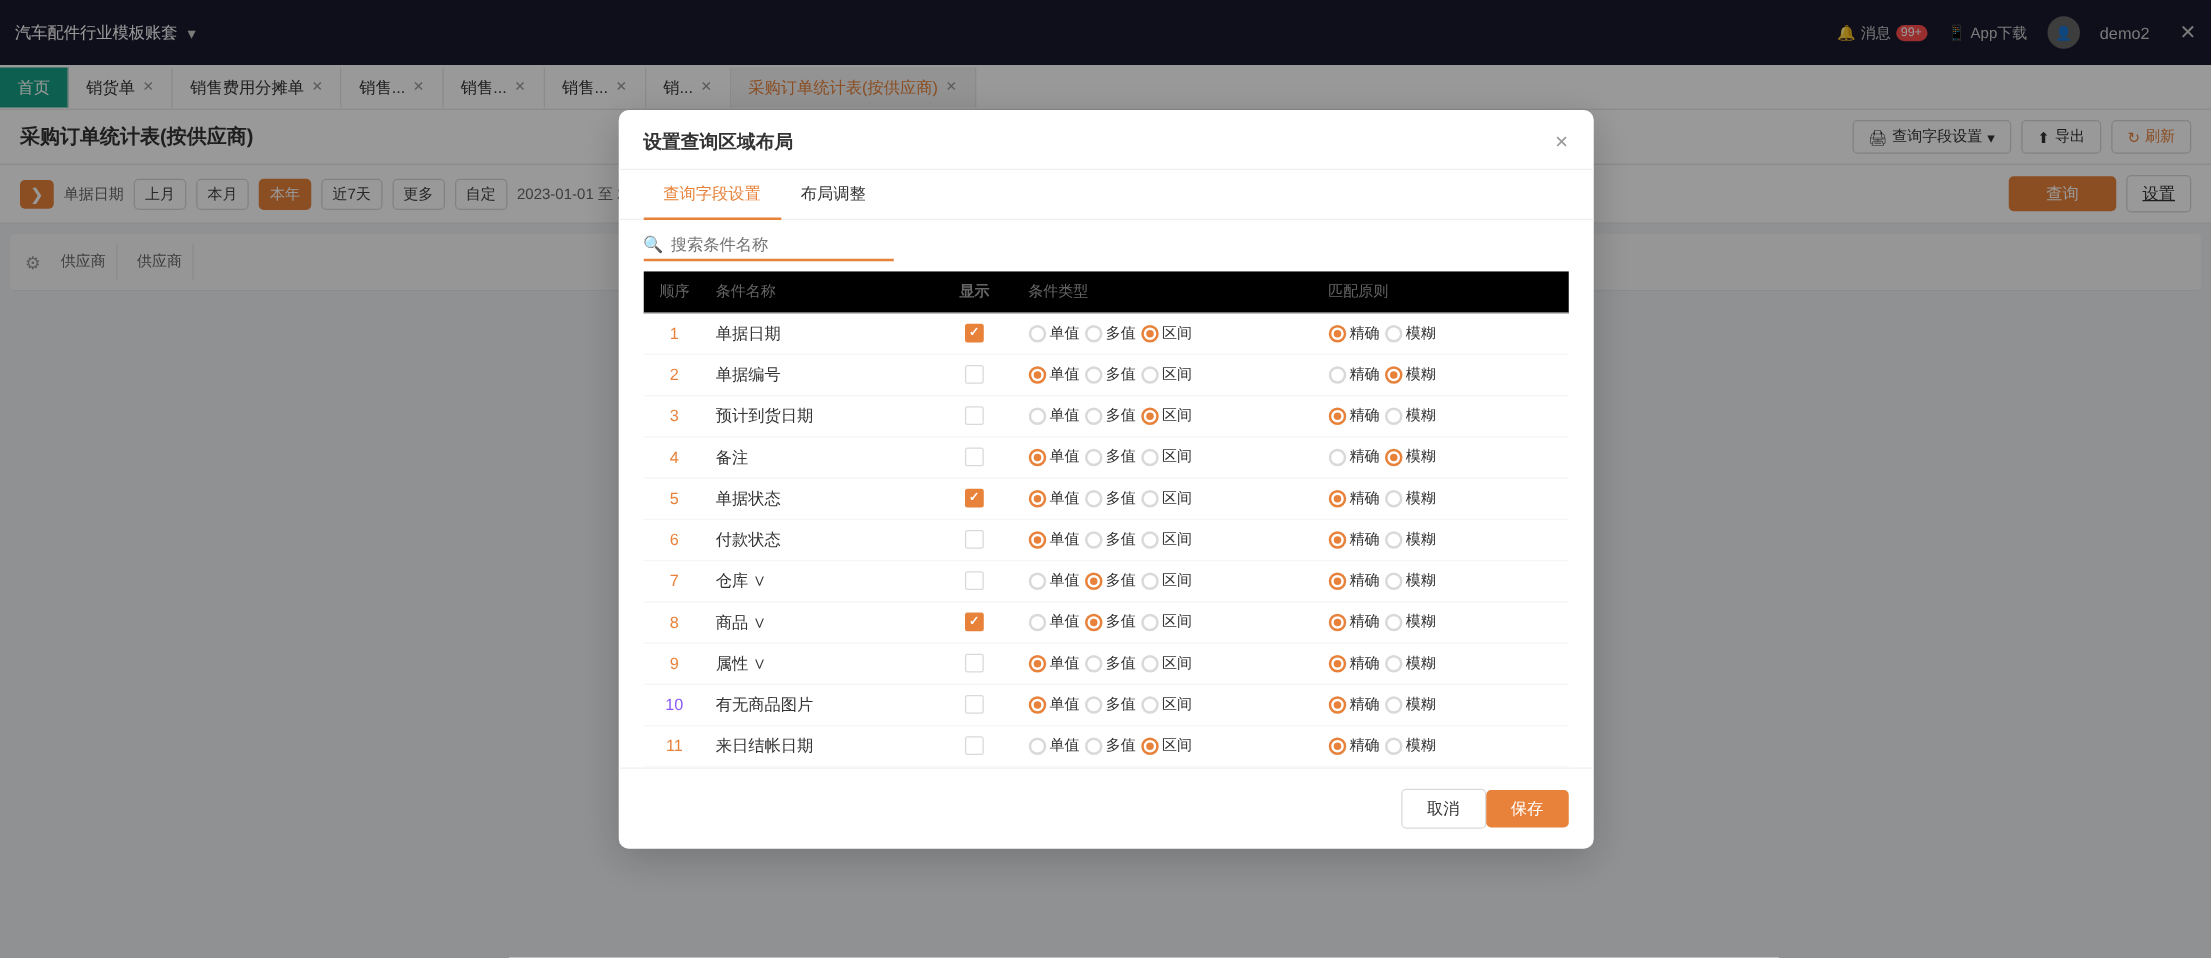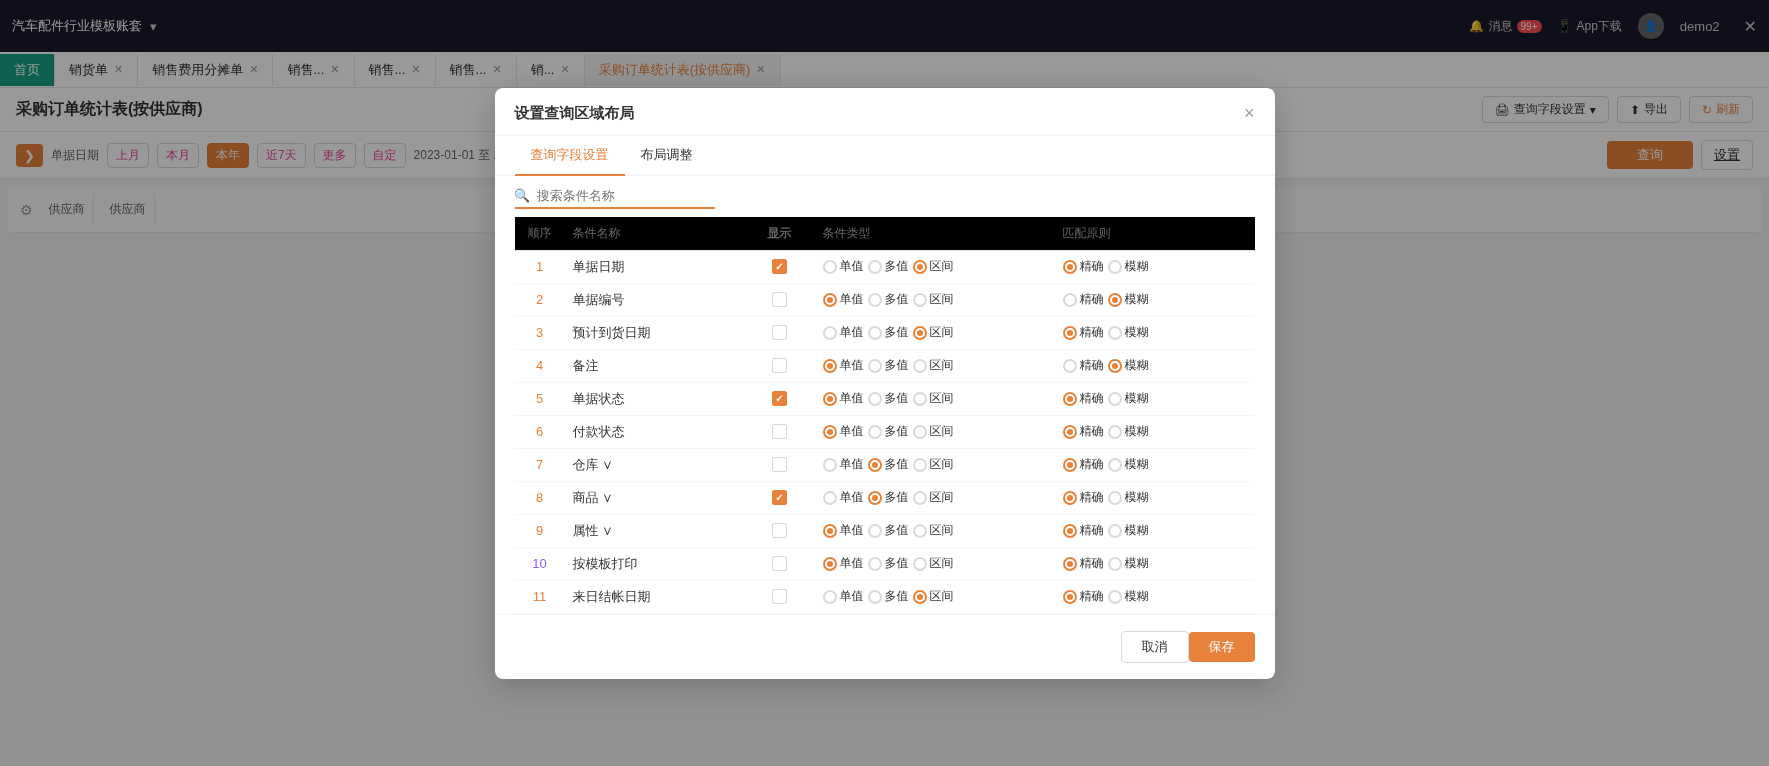--- a/index.html
+++ b/index.html
@@ -72,21 +72,21 @@
     .filter-bar {
       background: #fff;
       padding: 8px 16px;
       display: flex;
       align-items: center;
       gap: 8px;
       border-bottom: 1px solid #e8e8e8;
     }
     .filter-toggle { background: #e8823a; color: #fff; border: none; border-radius: 4px; padding: 4px 8px; cursor: pointer; font-size: 13px; }
     .filter-label { color: #666; font-size: 12px; }
-    .filter-date-btn { background: #fff; border: 1px solid #d9d9d9; border-radius: 4px; padding: 3px 8px; cursor: pointer; font-size: 12px; color: #ec4899; }
+    .filter-date-btn { background: #fff; border: 1px solid #d9d9d9; border-radius: 4px; padding: 3px 8px; cursor: pointer; font-size: 12px; color: #404040; }
     .filter-date-btn.active { background: #e8823a; color: #fff; border-color: #e8823a; }
     .filter-date-range { color: #666; font-size: 12px; }
     .btn-query { background: #e8823a; color: #fff; border: none; border-radius: 4px; padding: 5px 30px; cursor: pointer; font-size: 13px; margin-left: auto; }
     .btn-setting { background: #fff; border: 1px solid #d9d9d9; border-radius: 4px; padding: 5px 12px; cursor: pointer; font-size: 13px; color: #333; text-decoration: underline; }
 
     
     .table-area {
       background: #fff;
       margin: 8px;
       border-radius: 4px;
@@ -681,21 +681,21 @@
                 <span>精确</span>
               </span>
               <span class="radio-item">
                 <span class="radio-circle"></span>
                 <span>模糊</span>
               </span>
             </div>
           </div>
           <div class="ct-row">
             <div class="col-order" style="color: #8b5cf6;">10</div>
-            <div class="col-name">按模板打印</div>
+            <div class="col-name">有无商品图片</div>
             <div class="col-show checkbox-wrap">
               <div class="checkbox"></div>
             </div>
             <div class="col-type">
               <span class="radio-item">
                 <span class="radio-circle checked"></span>
                 <span>单值</span>
               </span>
               <span class="radio-item">
                 <span class="radio-circle"></span>

